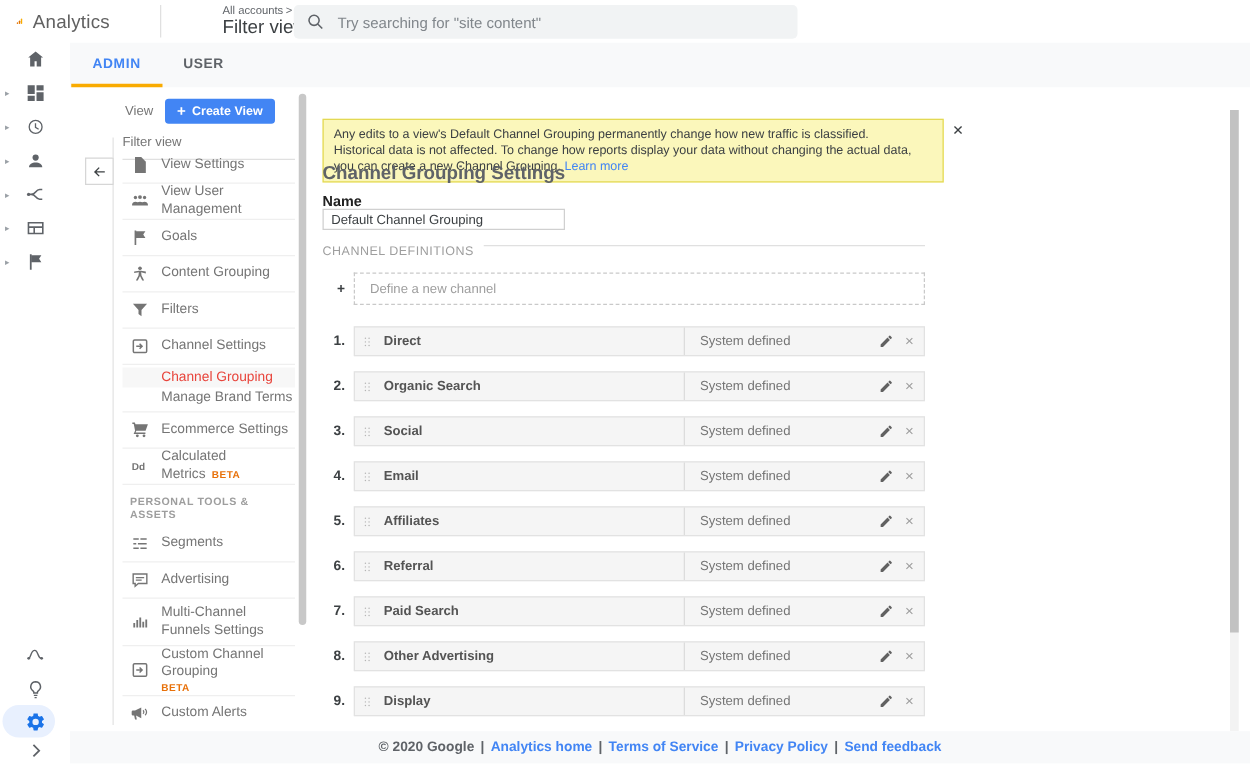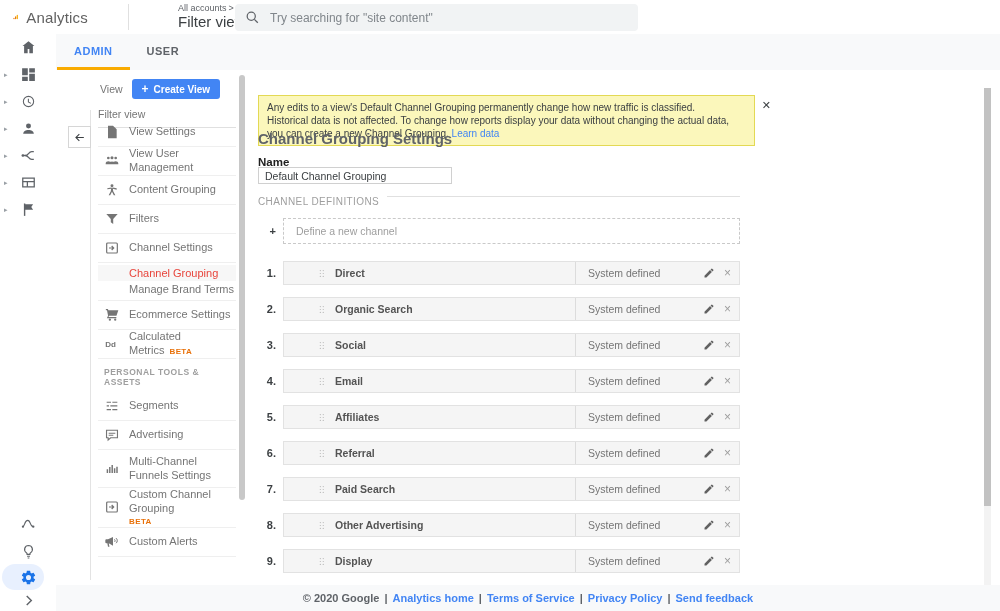--- a/index.html
+++ b/index.html
@@ -73,21 +73,21 @@
   .name-input { position:absolute; left:10px; top:97px; width:194px; height:17px; border:1px solid #d0d0d0; font-size:10.5px; color:#3c4043; padding:0 6px; font-family:inherit; outline:none; }
   .defs { position:absolute; left:10px; top:126px; width:482px; }
   .section-head { display:flex; font-size:10px; color:#9e9e9e; letter-spacing:.4px; }
   .section-head .rule { flex:1; height:1px; background:#e0e0e0; margin-left:8px; }
   .add-row, .chan-row { display:flex; align-items:stretch; }
   .add-row { margin-top:11px; height:26px; }
   .gutter { flex:0 0 25px; display:flex; align-items:center; justify-content:flex-end; padding-right:7px; font-size:11px; font-weight:bold; color:#3c4043; }
   .add-box { flex:1; border:1px dashed #c9c9c9; background:#fff; display:flex; align-items:center; padding-left:12px; font-size:10.5px; color:#9e9e9e; cursor:pointer; }
   .chan-list { margin-top:17px; }
   .chan-row { height:24px; margin-bottom:12px; }
-  .chan-box { flex:1; background:#f5f5f5; border:1px solid #e2e2e2; display:flex; align-items:center;padding-left:28px; }
+  .chan-box { flex:1; background:#f5f5f5; border:1px solid #e2e2e2; display:flex; align-items:center; }
   .chan-left { flex:0 0 264px; display:flex; align-items:center; gap:8px; padding-left:5px; height:100%; border-right:1px solid #dcdcdc; }
   .drag { color:#b5b5b5; display:flex; }
   .drag svg { width:10px; height:13px; }
   .chan-name { font-size:10.5px; font-weight:bold; color:#545454; }
   .chan-type { font-size:10.5px; color:#757575; margin-left:12px; }
   .chan-actions { margin-left:auto; display:flex; align-items:center; gap:9px; padding-right:8px; }
   .edit-ic { color:#616161; cursor:pointer; display:flex; }
   .edit-ic svg { width:12px; height:12px; }
   .del-ic { color:#9e9e9e; font-size:12px; cursor:pointer; line-height:1; }
   .main-scroll-track { position:absolute; right:9px; top:18px; width:7px; height:497px; background:#f3f3f3; }
@@ -266,20 +266,29 @@
               <circle fill="currentColor" cx="12" cy="7" r="2.3"></circle>
               <circle fill="currentColor" cx="17.5" cy="7.5" r="2"></circle>
               <path fill="currentColor" d="M2.5 16c0-2.3 2-3.5 4-3.5 1 0 2 .3 2.7.8A6.6 6.6 0 0 1 12 12.6c1 0 2 .3 2.8.7.7-.5 1.7-.8 2.7-.8 2 0 4 1.2 4 3.5v1H2.5z"></path>
             </svg>
           </span>
           <span class="lbl"><span>View User Management</span></span>
         </div>
         <div class="menu-item">
           <span class="icon">
             <svg viewBox="0 0 24 24">
+              <path fill="currentColor" d="M5.5 3.5h2V21h-2z"></path>
+              <path fill="currentColor" d="M7 4.5h11.5l-2.6 4 2.6 4H7z"></path>
+            </svg>
+          </span>
+          <span class="lbl"><span>Goals</span></span>
+        </div>
+        <div class="menu-item">
+          <span class="icon">
+            <svg viewBox="0 0 24 24">
               <circle fill="currentColor" cx="12" cy="5.5" r="2.2"></circle>
               <path fill="currentColor" d="M10.8 8.5h2.4l.6 5.5 3.2 6h-2.3L12 14.8 9.3 20H7l3.2-6z"></path>
               <path fill="currentColor" d="M5 9.3l5.8-1v1.8L5 11zM19 9.3l-5.8-1v1.8l5.8 1.7z"></path>
             </svg>
           </span>
           <span class="lbl"><span>Content Grouping</span></span>
         </div>
         <div class="menu-item">
           <span class="icon">
             <svg viewBox="0 0 24 24">
@@ -366,21 +375,21 @@
           </span>
           <span class="lbl"><span>Custom Alerts</span></span>
         </div>
       </div>
     <div class="side-scroll"></div>
   </aside>
 
   <main class="content">
     <div class="banner">
       <span>Any edits to a view's Default Channel Grouping permanently change how new traffic is classified. Historical data is not affected. To change how reports display your data without changing the actual data, you can create a new Channel Grouping.</span>
-      <a>Learn data</a>
+      <a>Learn more</a>
       <span class="banner-close">✕</span>
     </div>
     <h1 class="page-title">Channel Grouping Settings</h1>
     <label class="name-label">Name</label>
     <input class="name-input" type="text" value="Default Channel Grouping" style="">
     <div class="defs">
       <div class="section-head">
         <span>CHANNEL DEFINITIONS</span>
         <span class="rule"></span>
       </div>

